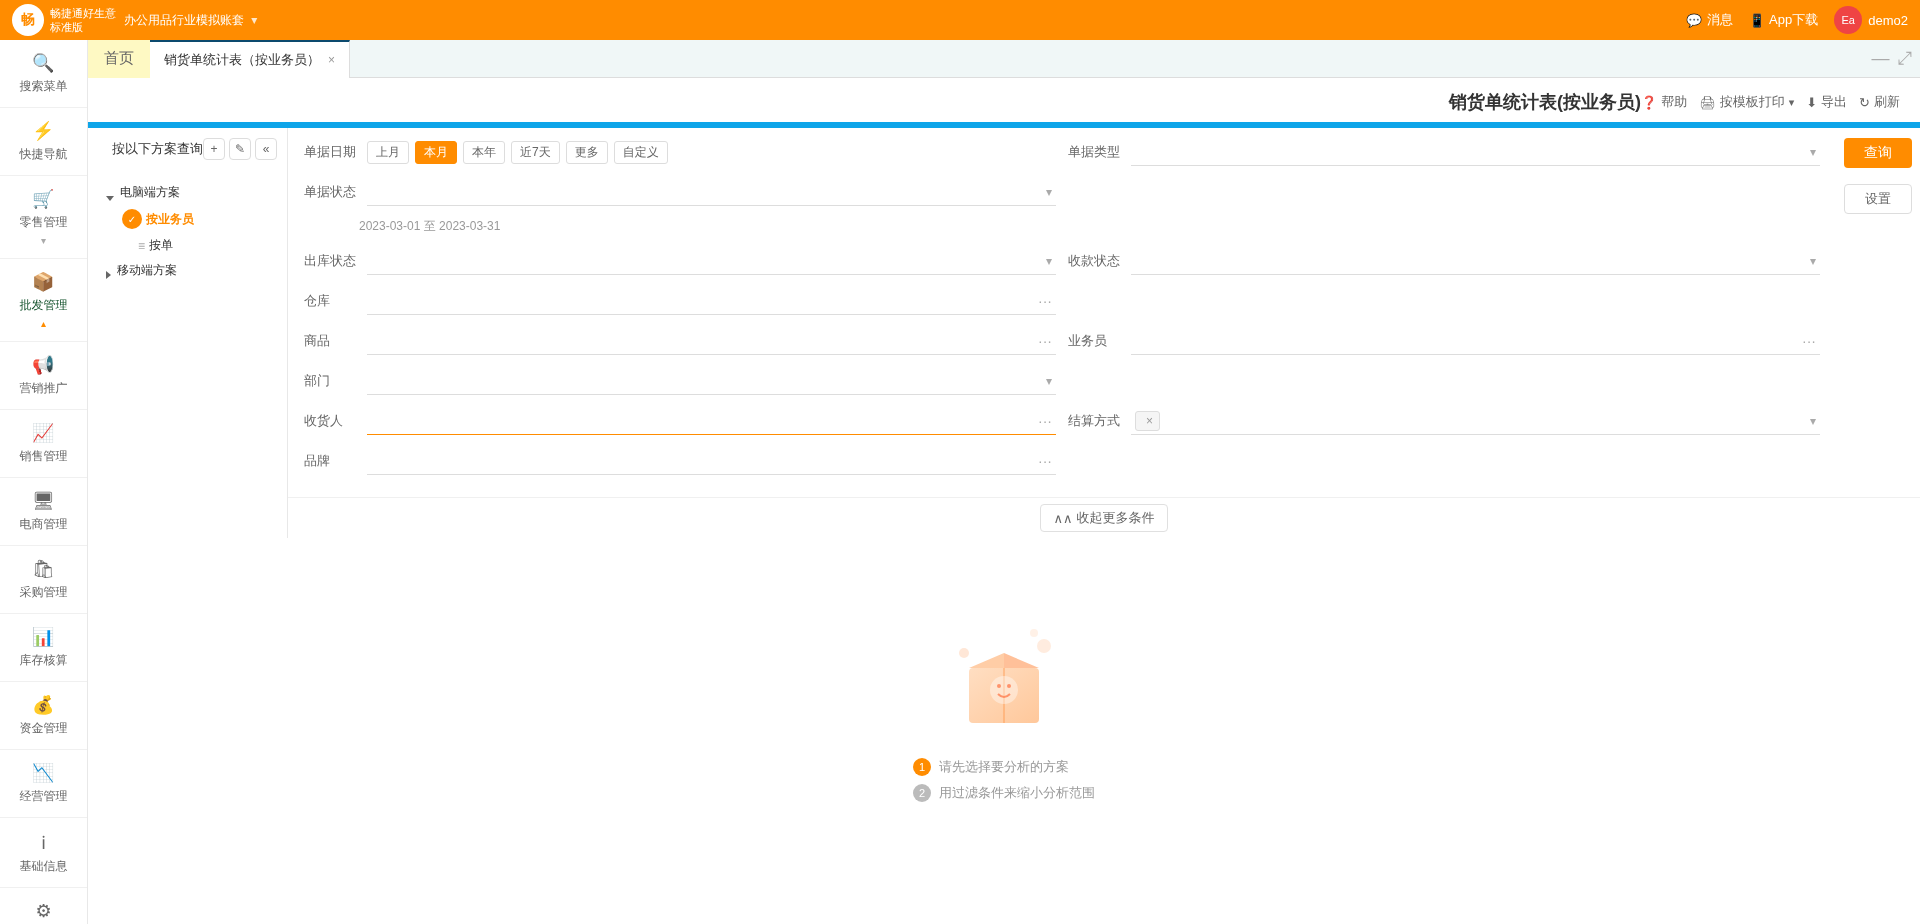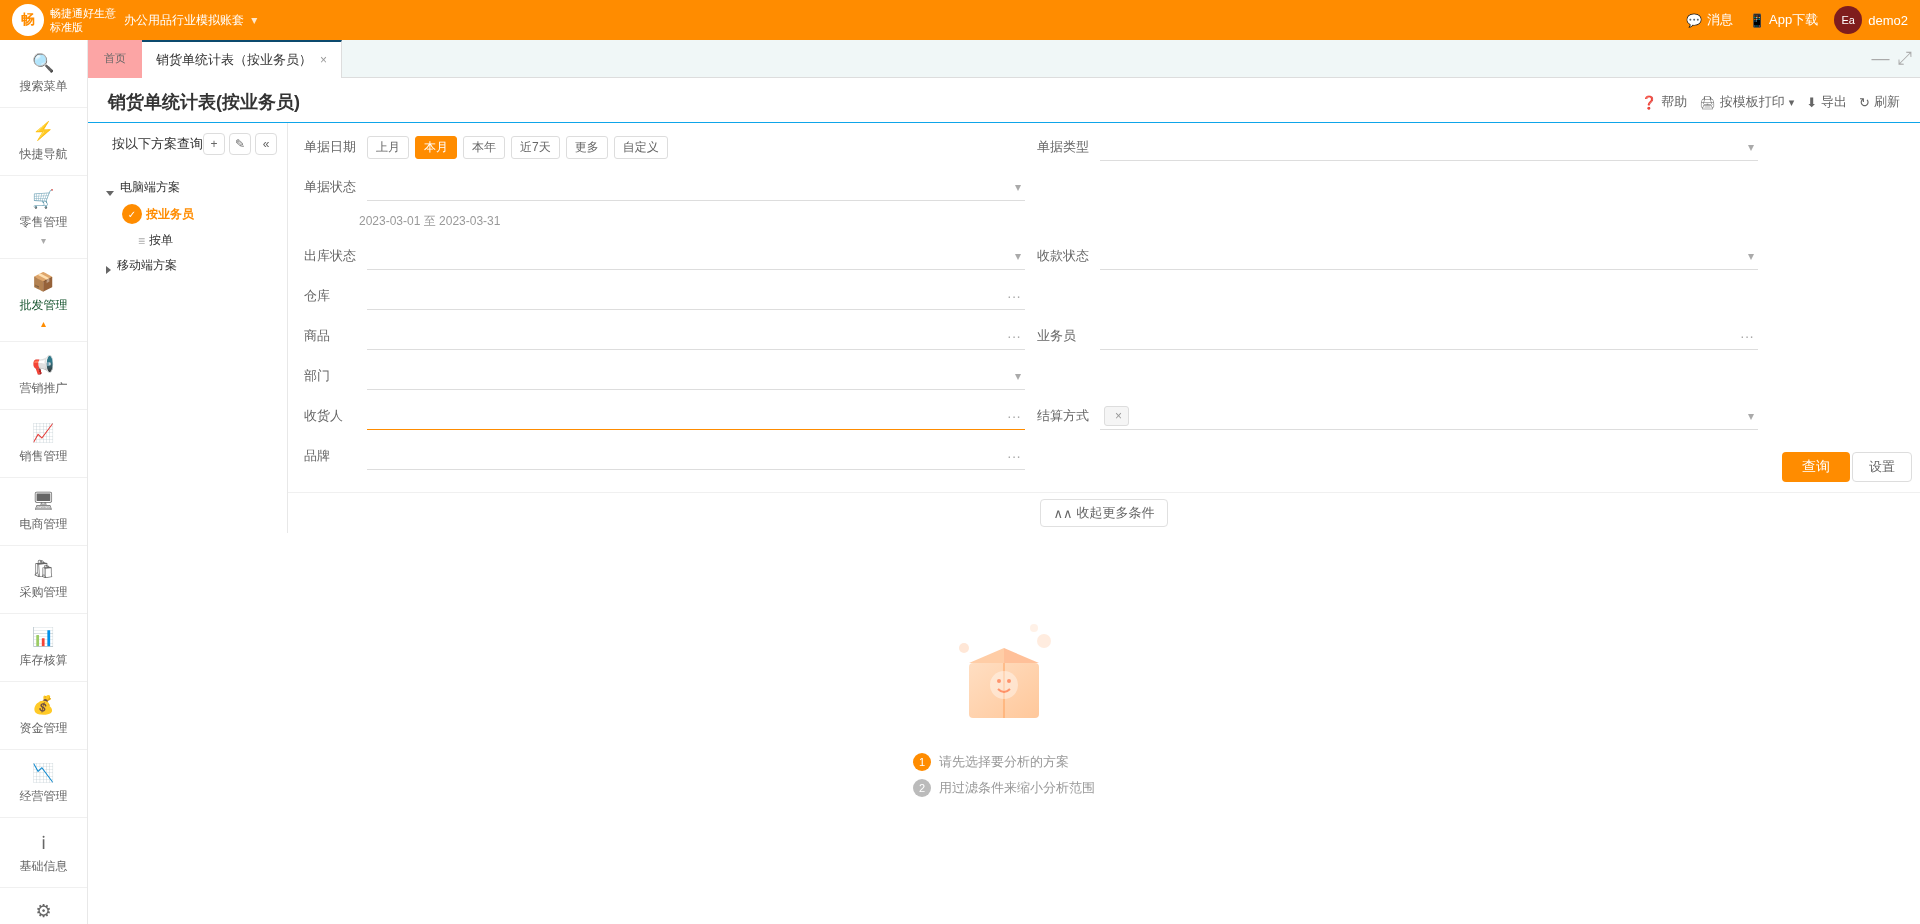--- a/index.html
+++ b/index.html
@@ -22,29 +22,29 @@
     .sidebar { width: 88px; background: #fff; border-right: 1px solid #e8e8e8; display: flex; flex-direction: column; overflow-y: auto; flex-shrink: 0; }
     .sidebar-item { display: flex; flex-direction: column; align-items: center; padding: 12px 4px; cursor: pointer; color: #666; font-size: 12px; gap: 4px; border-bottom: 1px solid #f0f0f0; }
     .sidebar-item .icon { font-size: 18px; }
     .sidebar-item.active { color: #ff8c00; }
 
     
     .content-area { flex: 1; display: flex; flex-direction: column; overflow: hidden; }
 
     
     .tab-bar { background: #f0f7f7; display: flex; align-items: center; height: 38px; border-bottom: 1px solid #ddd; padding-left: 0; flex-shrink: 0; }
-    .tab-home { padding: 0 16px; height: 38px; display: flex; align-items: center; color: #666; font-size: 11px; cursor: pointer; background: #fca5a5; }
+    .tab-home { padding: 0 16px; height: 38px; display: flex; align-items: center; color: #666; font-size: 15px; cursor: pointer; background: #fef9c3; }
     .tab-active { background: white; height: 38px; display: flex; align-items: center; padding: 0 14px; gap: 8px; font-size: 13px; color: #333; border-right: 1px solid #ddd; border-top: 2px solid #0c4a6e; cursor: pointer; }
     .tab-close { color: #999; font-size: 12px; cursor: pointer; }
     .tab-bar-right { margin-left: auto; display: flex; align-items: center; padding-right: 8px; gap: 8px; }
     .tab-bar-right span { cursor: pointer; font-size: 16px; color: #666; }
 
     
     .page-content { flex: 1; overflow-y: auto; background: #fff; }
-    .page-header { display: flex; align-items: center; justify-content: space-between; padding: 12px 20px 8px; border-bottom: 1px solid #0ea5e9; }
+    .page-header { display: flex; align-items: center; justify-content: flex-end; padding: 12px 20px 8px; border-bottom: 6px solid #0ea5e9; }
     .page-title { font-size: 18px; font-weight: bold; color: #333; }
     .page-actions { display: flex; gap: 12px; align-items: center; color: #666; font-size: 13px; }
     .page-actions span { cursor: pointer; display: flex; align-items: center; gap: 4px; }
 
     
     .filter-container { display: flex; padding: 0; }
     .scheme-panel { width: 200px; flex-shrink: 0; border-right: 1px solid #e8e8e8; padding: 10px; }
     .scheme-header { display: flex; align-items: center; justify-content: flex-end; font-size: 13px; color: #333; margin-bottom: 20px; }
     .scheme-header-icons { display: flex; gap: 4px; }
     .scheme-icon { width: 22px; height: 22px; border-radius: 4px; border: 1px solid #ddd; display: flex; align-items: center; justify-content: center; cursor: pointer; font-size: 12px; color: #666; }
@@ -76,21 +76,21 @@
     .filter-tag { display: flex; align-items: center; gap: 4px; background: #f5f5f5; border: 1px solid #ddd; border-radius: 3px; padding: 2px 6px; font-size: 12px; color: #666; }
     .filter-tag .remove { cursor: pointer; color: #999; }
 
     
     .collapse-row { display: flex; justify-content: center; padding: 6px; border-top: 1px solid #f0f0f0; }
     .collapse-btn { display: flex; align-items: center; gap: 4px; color: #666; font-size: 13px; cursor: pointer; padding: 4px 12px; border: 1px solid #e0e0e0; border-radius: 4px; background: white; }
 
     
     .query-btn { background: #ff8c00; color: white; border: none; padding: 6px 20px; border-radius: 4px; cursor: pointer; font-size: 14px; }
     .settings-btn { background: white; color: #666; border: 1px solid #ddd; padding: 5px 16px; border-radius: 4px; cursor: pointer; font-size: 13px; margin-top: 4px; }
-    .btn-group { display: flex; flex-direction: row; align-items: flex-end; padding: 10px 8px; gap: 2px; }
+    .btn-group { display: flex; flex-direction: column; padding: 10px 8px; gap: 12px; }
 
     
     .empty-state { display: flex; flex-direction: column; align-items: center; justify-content: center; padding: 80px 20px; gap: 20px; }
     .empty-illustration { width: 120px; height: 120px; }
     .empty-hints { display: flex; flex-direction: column; gap: 8px; }
     .empty-hint { display: flex; align-items: center; gap: 8px; color: #999; font-size: 13px; }
     .hint-num { width: 18px; height: 18px; background: #ccc; border-radius: 50%; display: flex; align-items: center; justify-content: center; color: white; font-size: 11px; flex-shrink: 0; }
     .hint-num-1 { background: #ff8c00; }
     .hint-num-2 { background: #bbb; }
   </style>
@@ -114,21 +114,21 @@
     <div class="top-bar-right">
       <span>
         <span>💬</span>
         <span>消息</span>
       </span>
       <span>
         <span>📱</span>
         <span>App下载</span>
       </span>
       <span style="display:flex;align-items:center;gap:6px;">
-        <div class="avatar" style="background:#7f1d1d;">
+        <div class="avatar" style="background:#ef4444;">
           <span style="font-size:11px;color:white;">Ea</span>
         </div>
         <span>demo2</span>
       </span>
     </div>
   </div>
 
   <div class="main-layout">
 
     <div class="sidebar">

